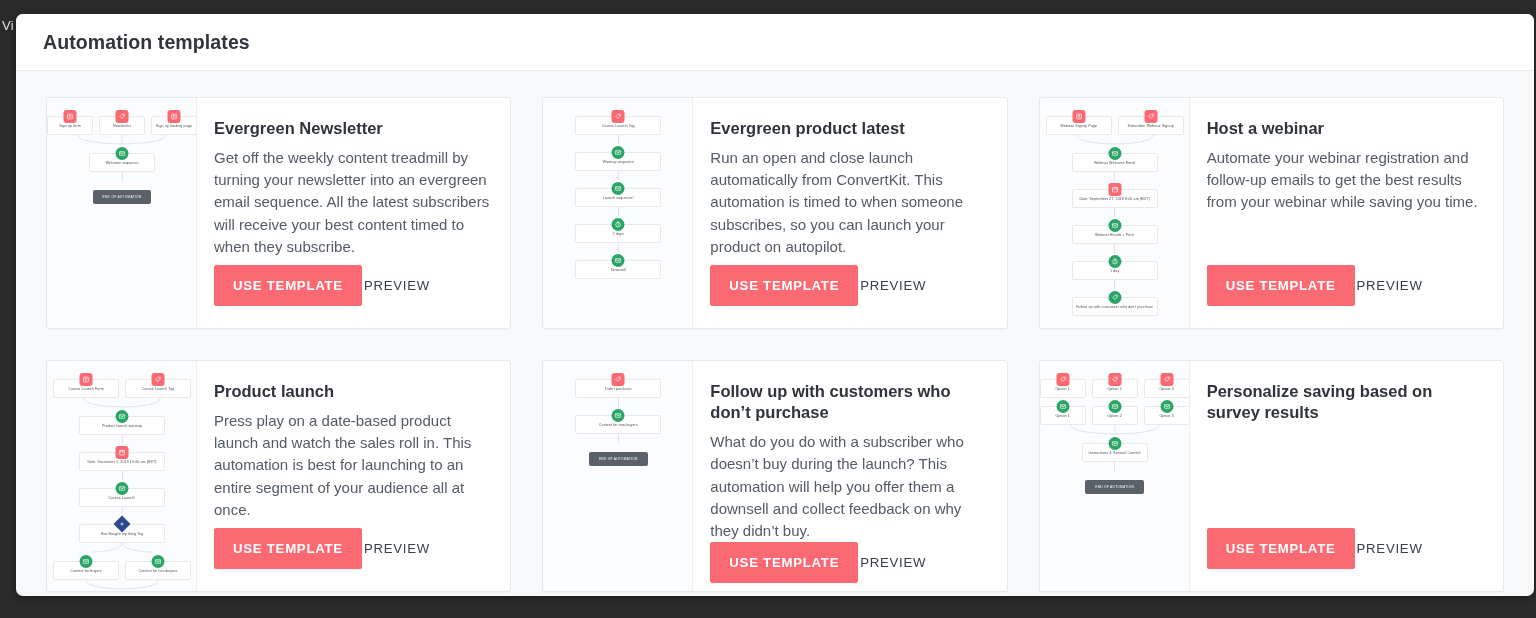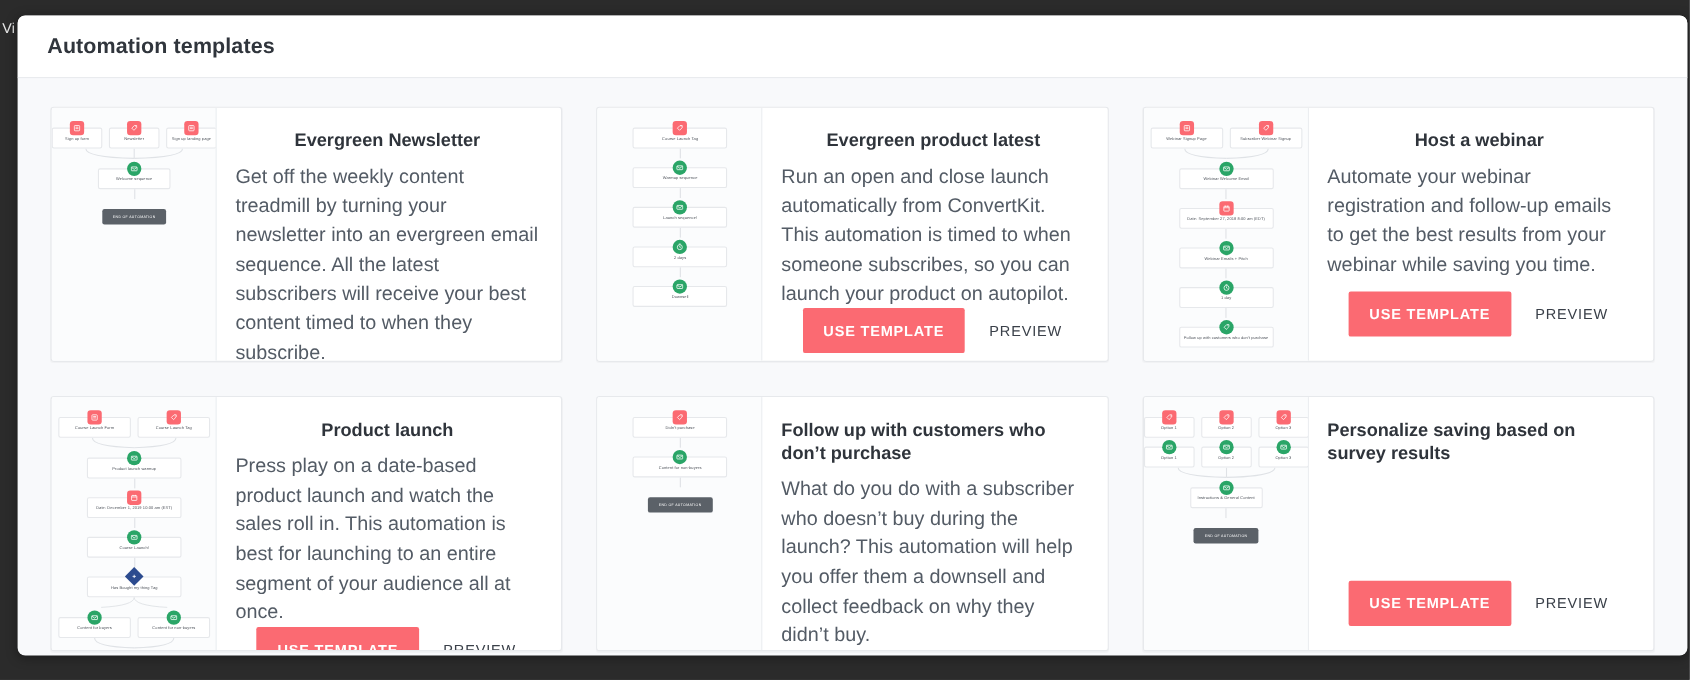--- a/index.html
+++ b/index.html
@@ -52,32 +52,32 @@
   .card-thumb {
     width: 150px; flex: 0 0 150px;
     background: #fbfcfd;
     border-right: 1px solid #eceef1;
     position: relative;
     overflow: hidden;
   }
   .card-info {
     flex: 1 1 auto;
     padding: 20px 20px 0 17px;
-    display: flex; flex-direction: column; align-items: center;
+    display: flex; flex-direction: column;
   }
   .card-title {
     font-size: 16.5px; font-weight: bold; color: #2f343b;
     line-height: 1.28; margin-bottom: 8px;
   }
   .card-desc {
-    font-size: 18px; color: #535b65; line-height: 1.48;
+    font-size: 15px; color: #535b65; line-height: 1.48;
   }
   .card-actions {
     margin-top: auto; margin-bottom: 22px;
-    display: flex; align-items: center; gap: 20px;
+    display: flex; align-items: center; 
   }
   .btn-use {
     background: #fb6a72; color: #ffffff;
     border: none; border-radius: 2px;
     font-size: 13.2px; font-weight: bold; letter-spacing: .75px;
     padding: 13px 19px; cursor: pointer;
     font-family: inherit;
   }
   .btn-preview {
     background: none; border: none; cursor: pointer;

